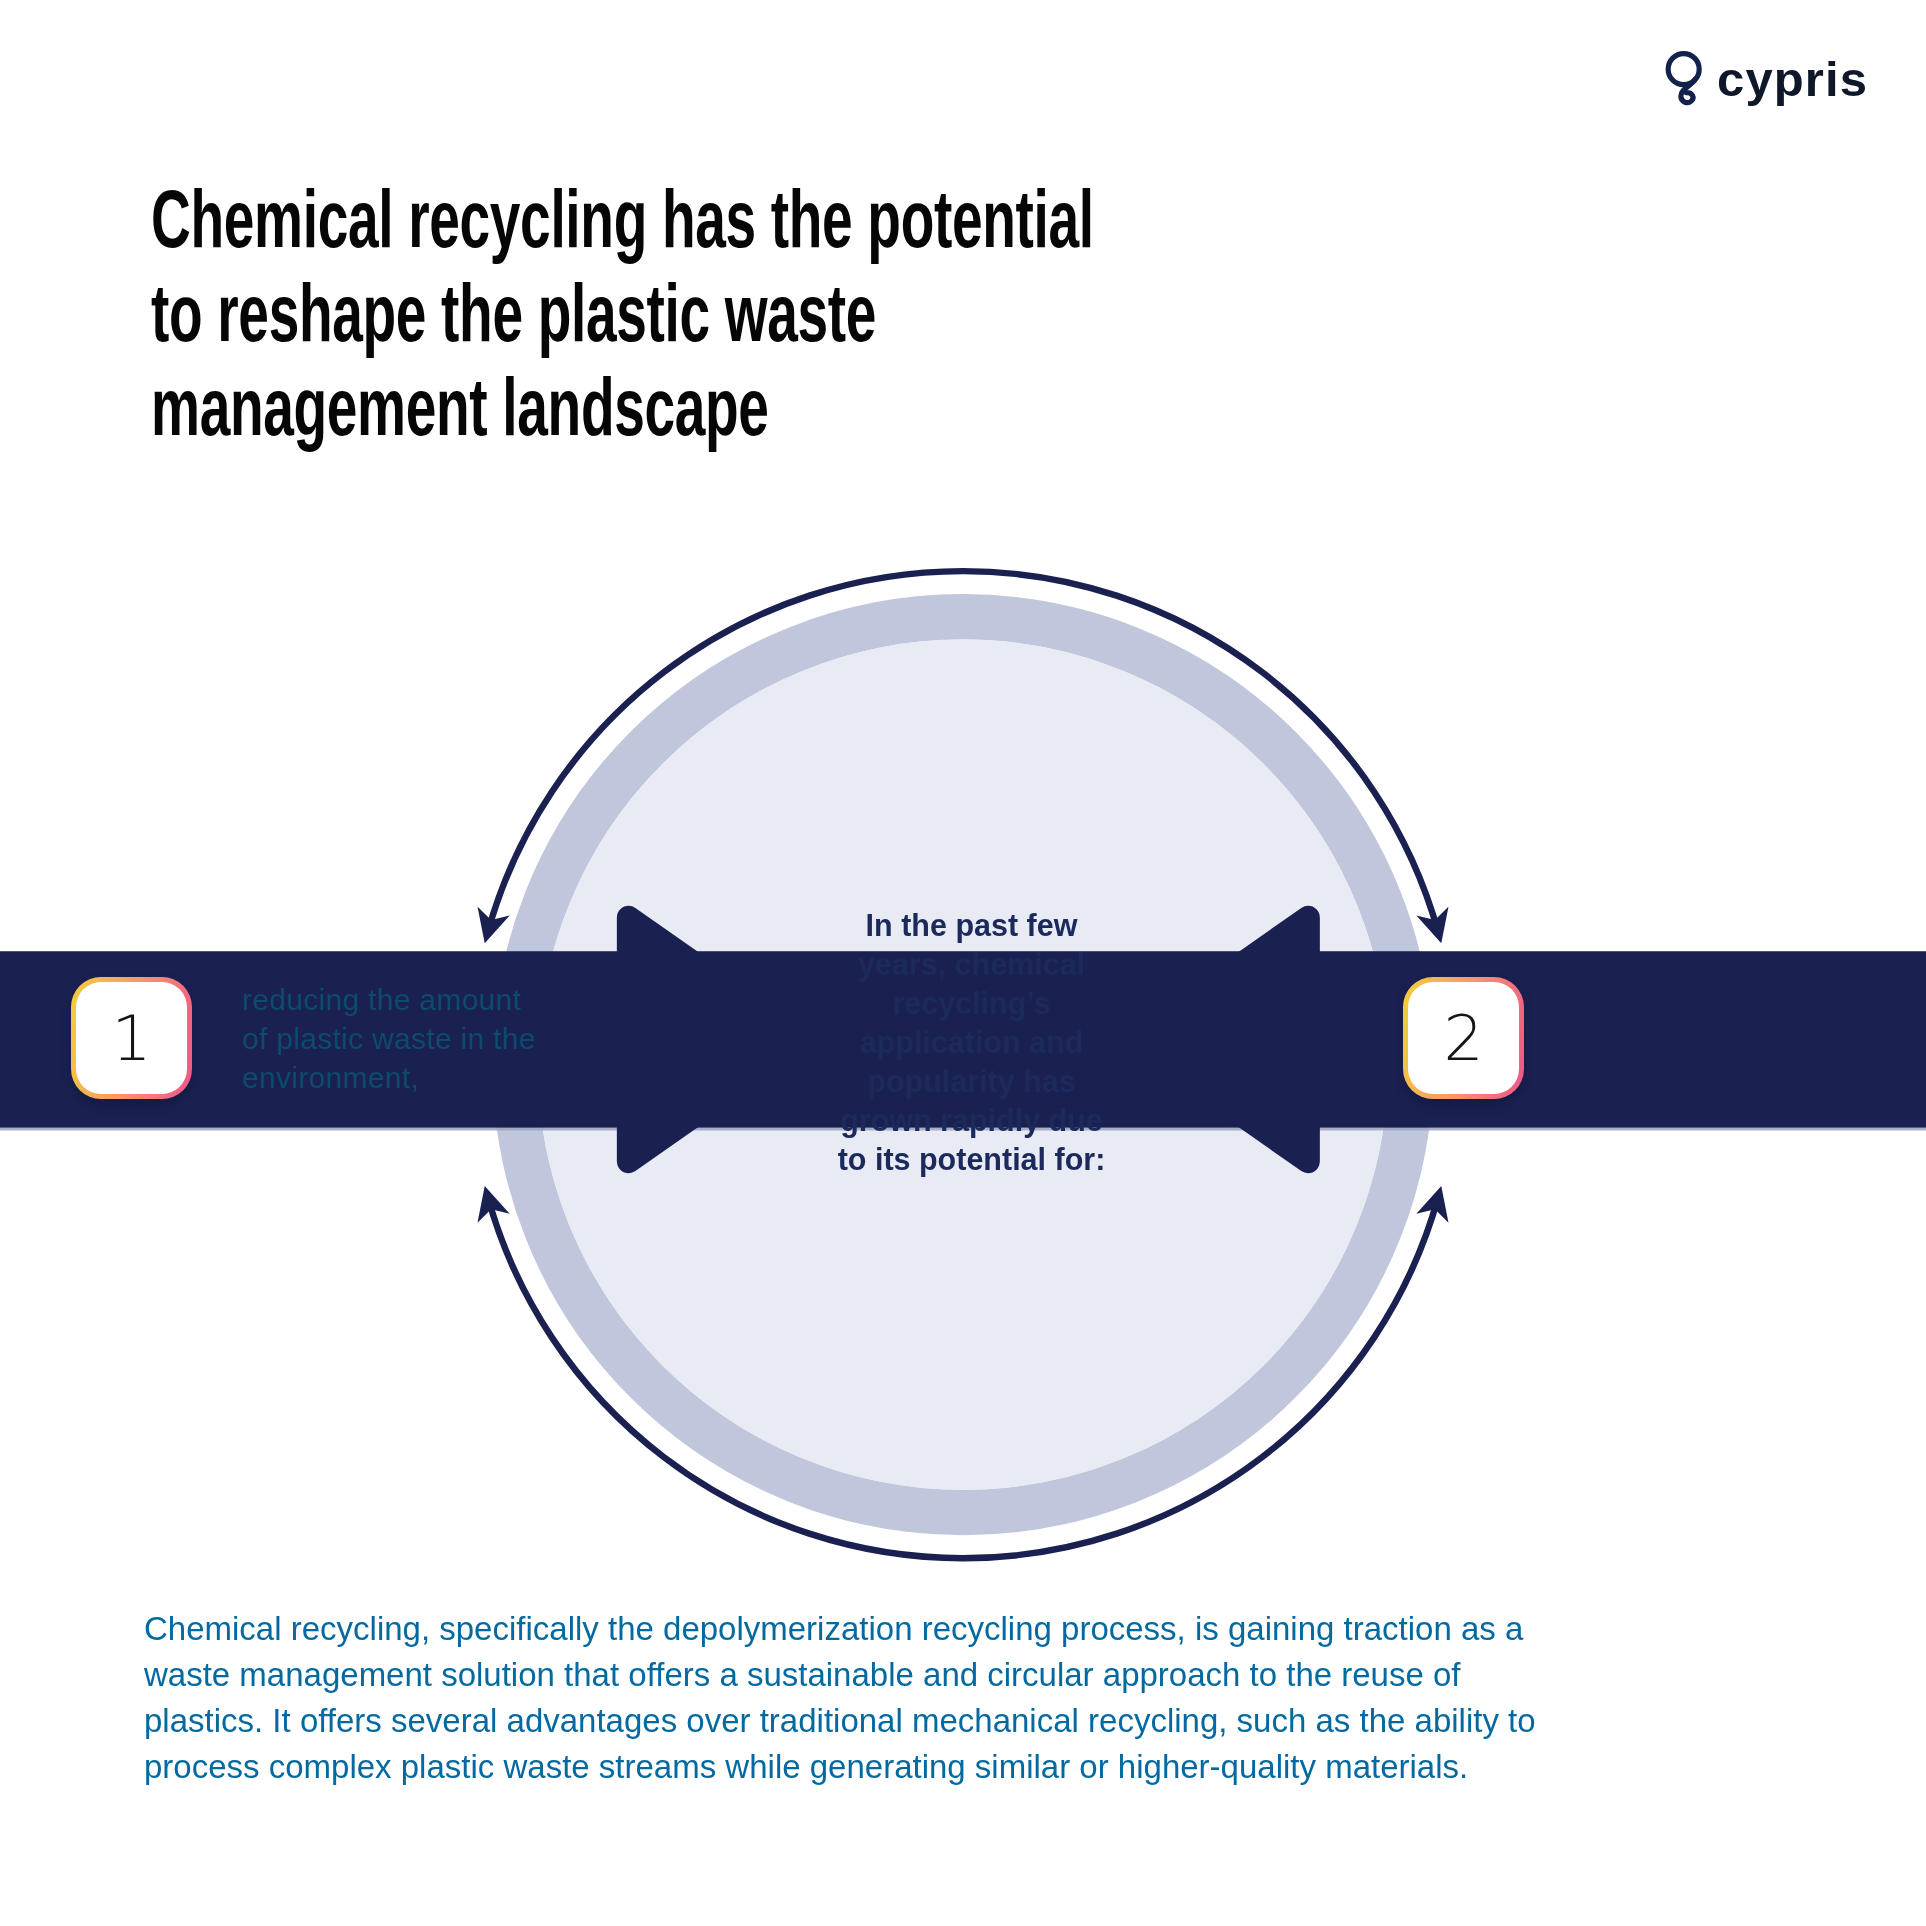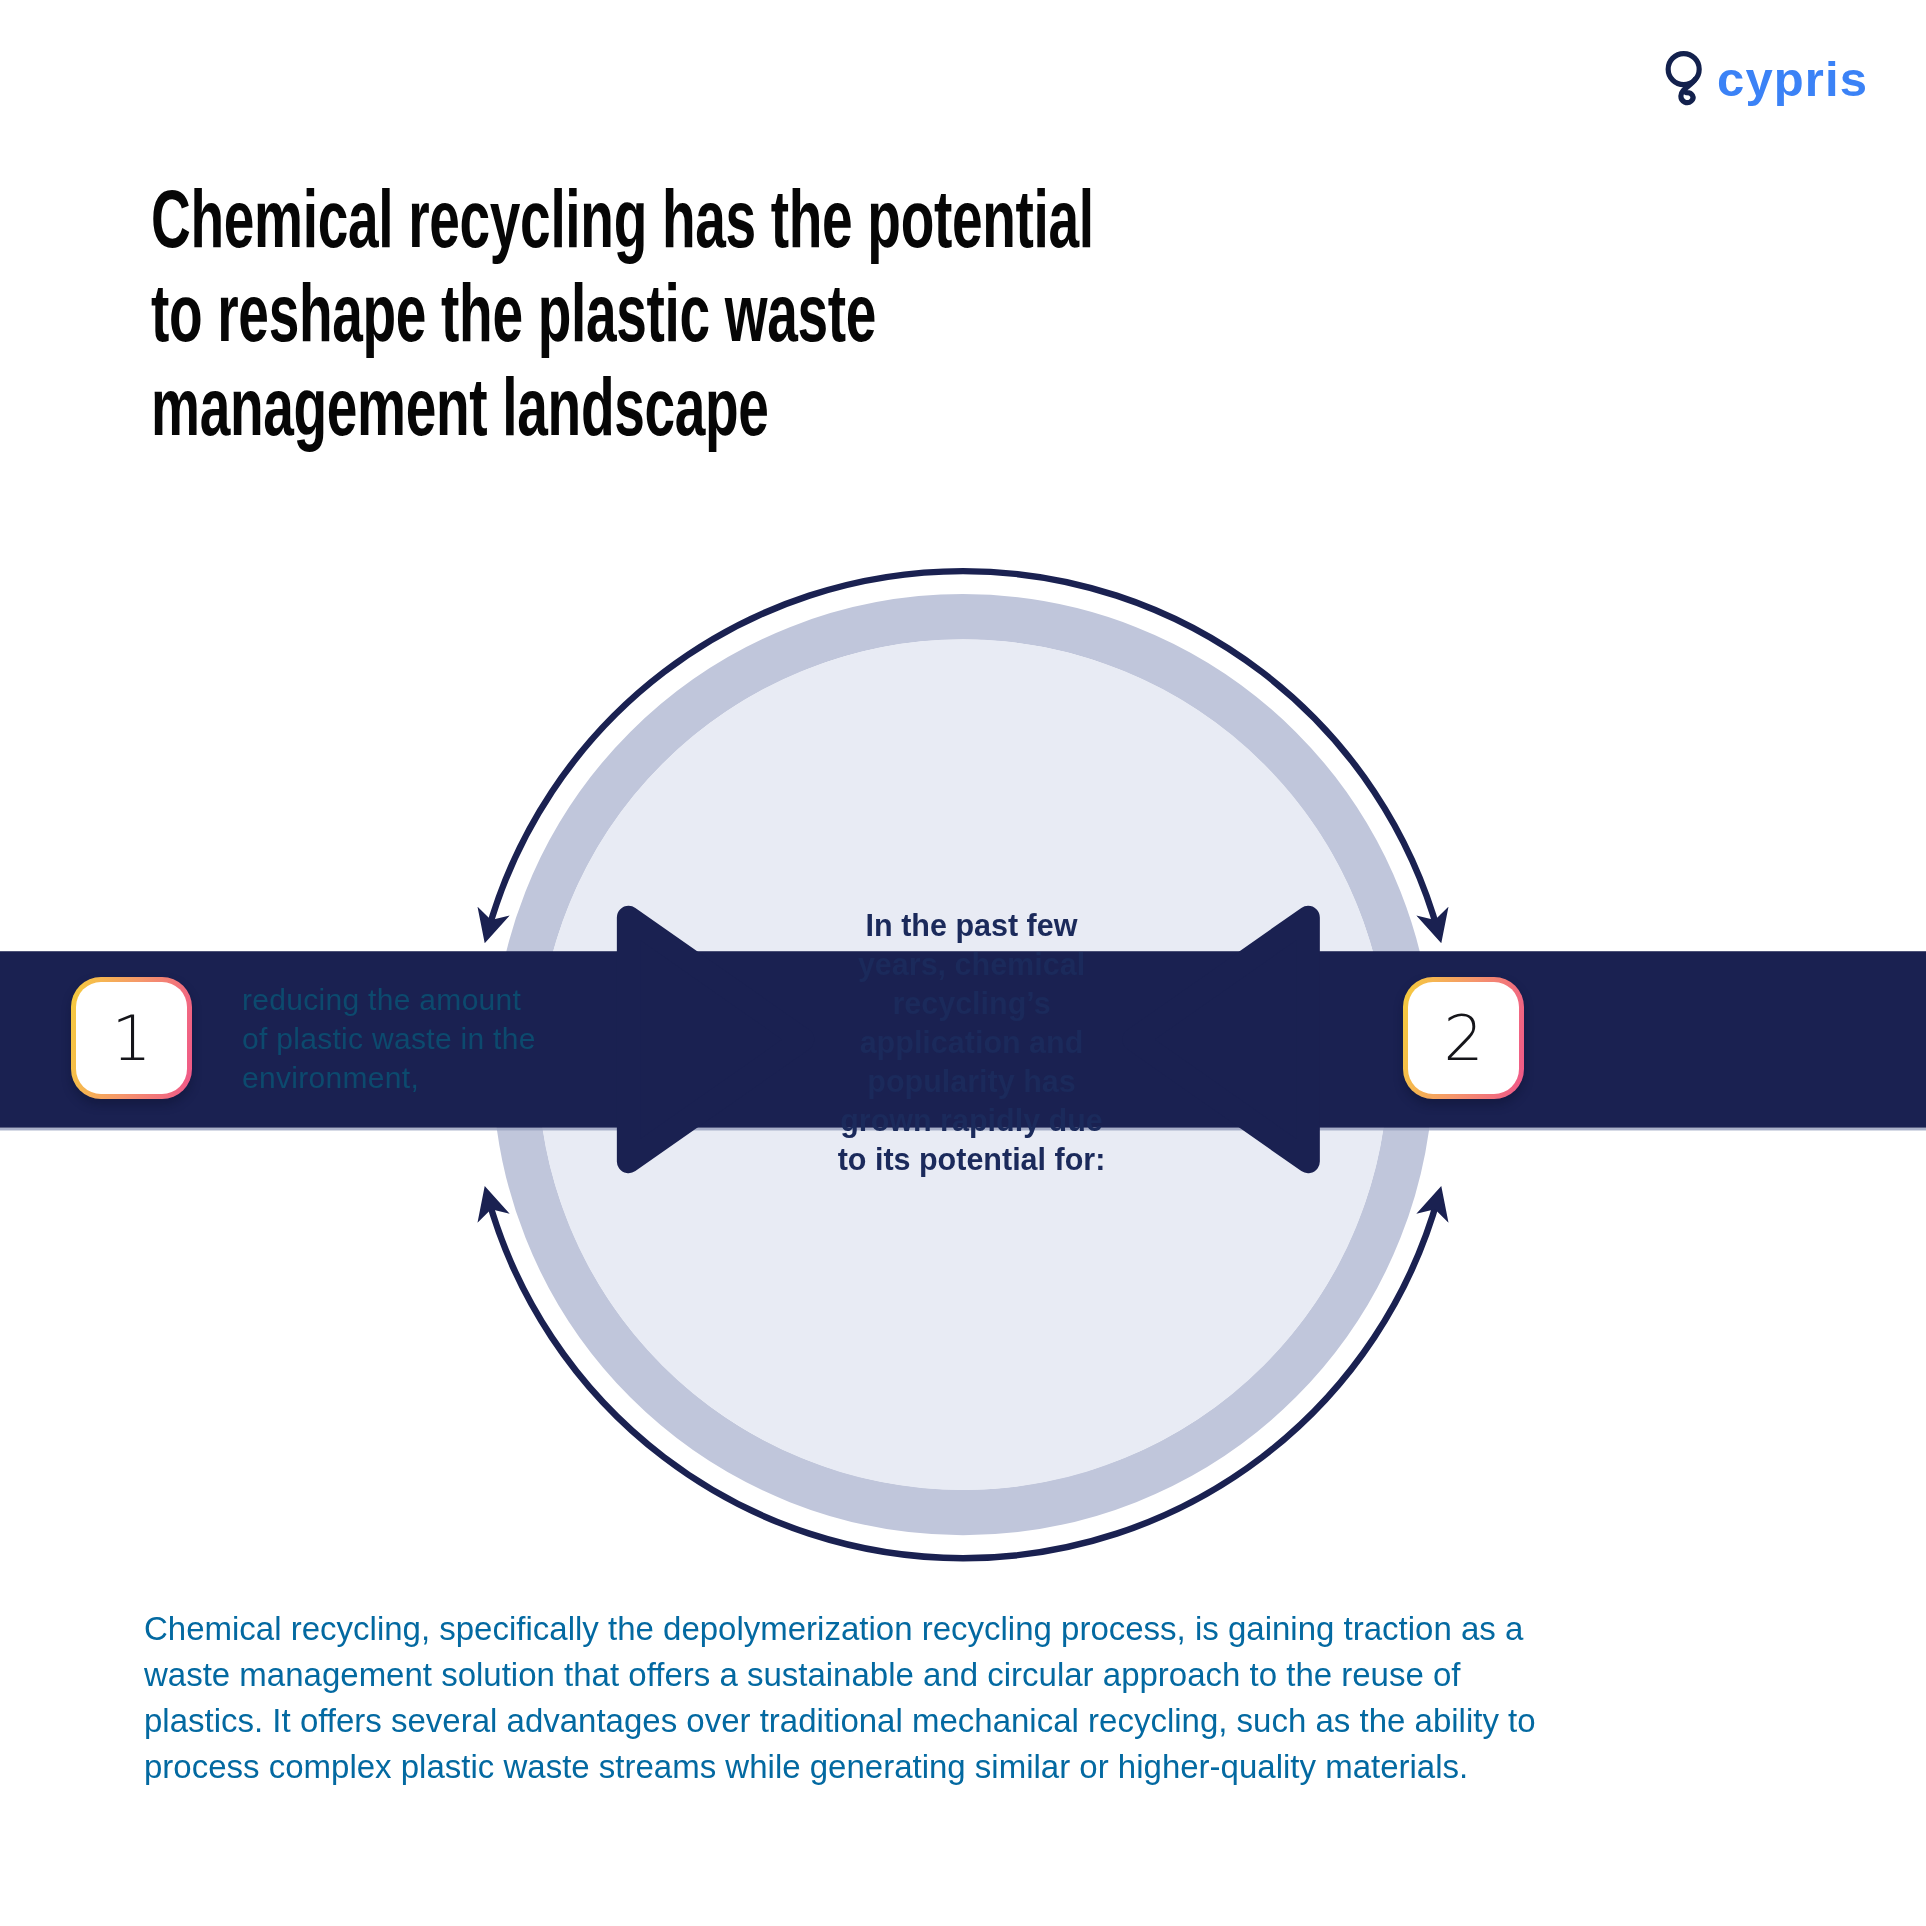--- a/index.html
+++ b/index.html
@@ -13,21 +13,21 @@
   .preline{white-space:pre-line;}
 
   
   .logo{
     position:absolute;top:49px;right:58px;
     display:flex;align-items:center;gap:7.5px;
   }
   .logo svg{display:block;}
   .logo .wordmark{
     font-size:49px;font-weight:700;letter-spacing:1.1px;
-    color:#3b82f6;line-height:1;
+    color:#0f172a;line-height:1;
   }
 
   
   .title{
     position:absolute;left:151px;top:172px;
     font-size:81px;font-weight:700;line-height:94px;
     letter-spacing:-0.5px;color:#060606;
     transform:scaleX(0.68);transform-origin:left top;
     margin:0;
   }

